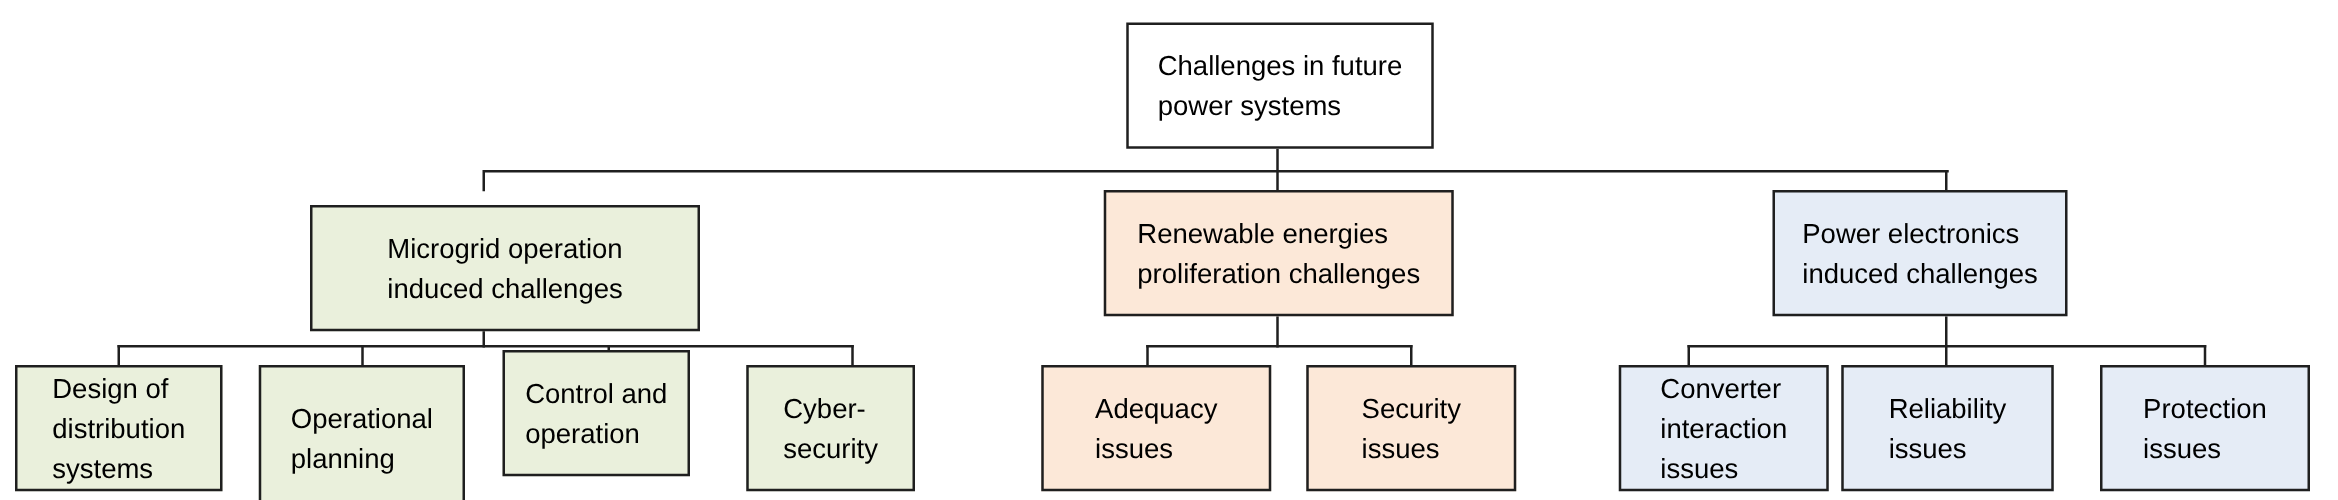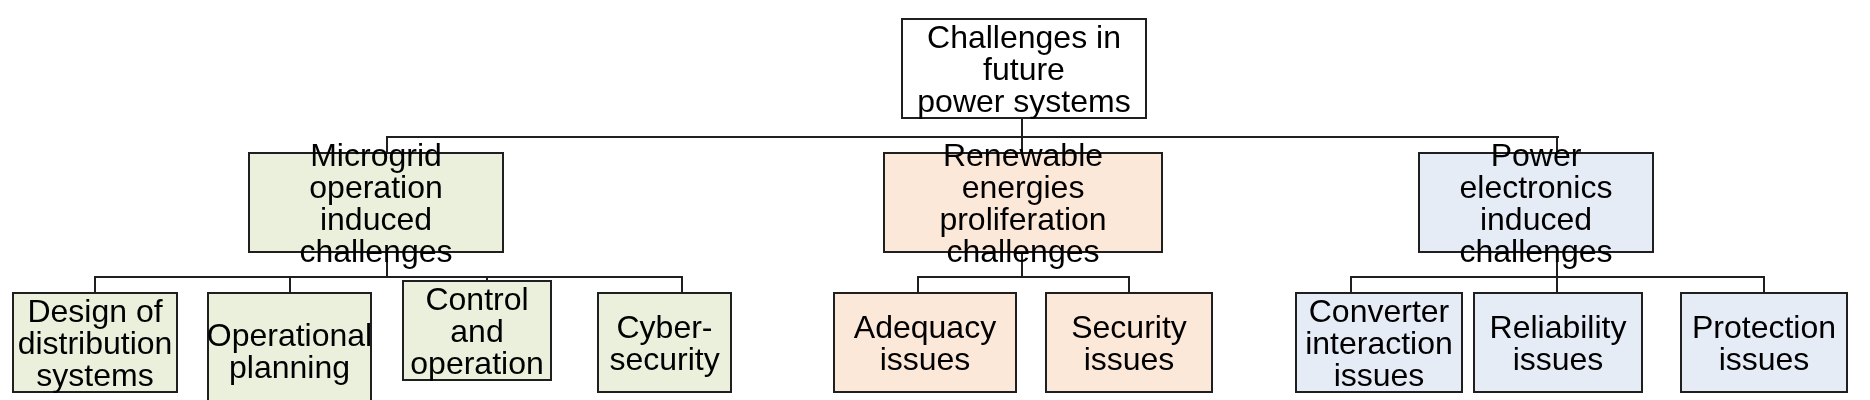--- a/index.html
+++ b/index.html
@@ -15,23 +15,23 @@
     background: #ffffff;
   }
   .node {
     position: absolute;
     box-sizing: border-box;
     border: 2px solid var(--line, #1f1f1f);
     color: var(--text, #000);
     display: flex;
     align-items: center;
     justify-content: center;
-    text-align: center;
+    text-align: left;
     white-space: pre-line;
-    font-size: 32px;
+    font-size: 22px;
     line-height: 32px;
   }
   .fill-root  { background: var(--root_bg, #fff); }
   .fill-green { background: var(--green, #eaf0dc); }
   .fill-peach { background: var(--peach, #fce8d8); }
   .fill-blue  { background: var(--blue, #e5ecf6); }
   .seg {
     position: absolute;
     background: var(--line, #1f1f1f);
   }
@@ -59,21 +59,21 @@
   <div class="seg" style="left:1128px; top:276px; width:2px;   height:16px"></div>
 
   <div class="seg" style="left:1556px; top:253px; width:2px;   height:39px"></div>
   <div class="seg" style="left:1350px; top:276px; width:415px; height:2px"></div>
   <div class="seg" style="left:1350px; top:276px; width:2px;   height:16px"></div>
   <div class="seg" style="left:1763px; top:276px; width:2px;   height:16px"></div>
 
   <div class="node fill-root" style="left:901px;  top:18px;  width:246px; height:101px">Challenges in future
 power systems</div>
 
-  <div class="node fill-green" style="left:248px;  top:152px; width:256px; height:101px">Microgrid operation
+  <div class="node fill-green" style="left:248px;  top:164px; width:312px; height:101px">Microgrid operation
 induced challenges</div>
   <div class="node fill-peach" style="left:883px;  top:152px; width:280px; height:101px">Renewable energies
 proliferation challenges</div>
   <div class="node fill-blue" style="left:1418px; top:152px; width:236px; height:101px">Power electronics
 induced challenges</div>
 
   <div class="node fill-green" style="left:12px;   top:292px; width:166px; height:101px">Design of
 distribution
 systems</div>
   <div class="node fill-green" style="left:207px;  top:292px; width:165px; height:117px">Operational

